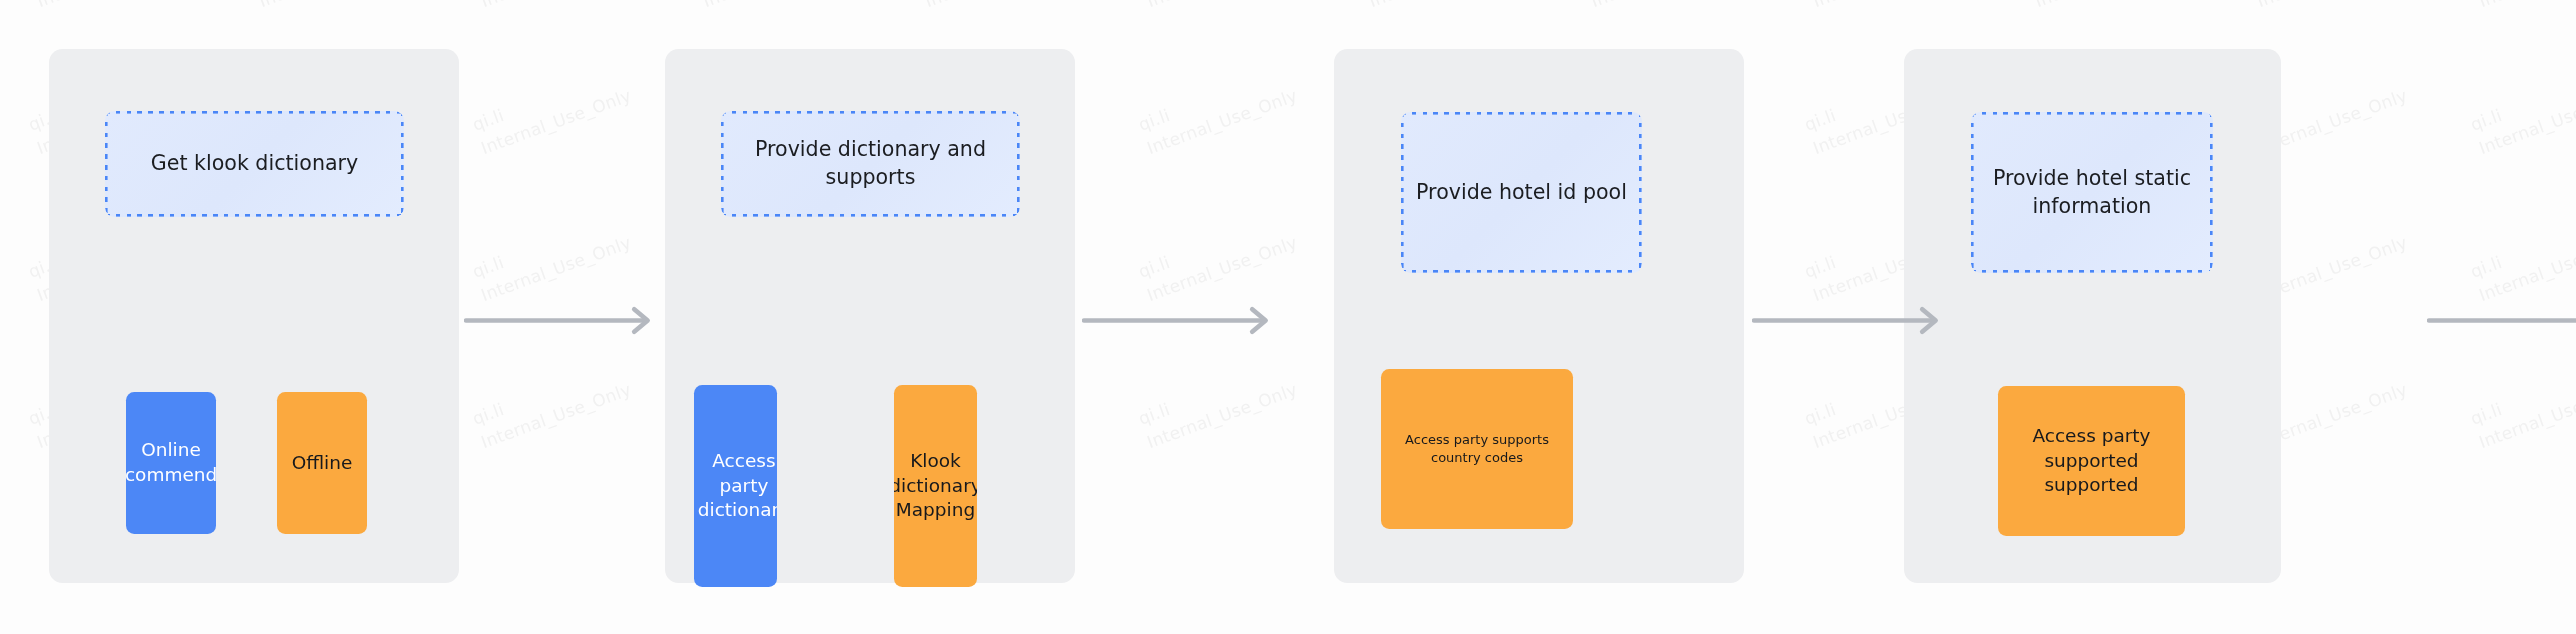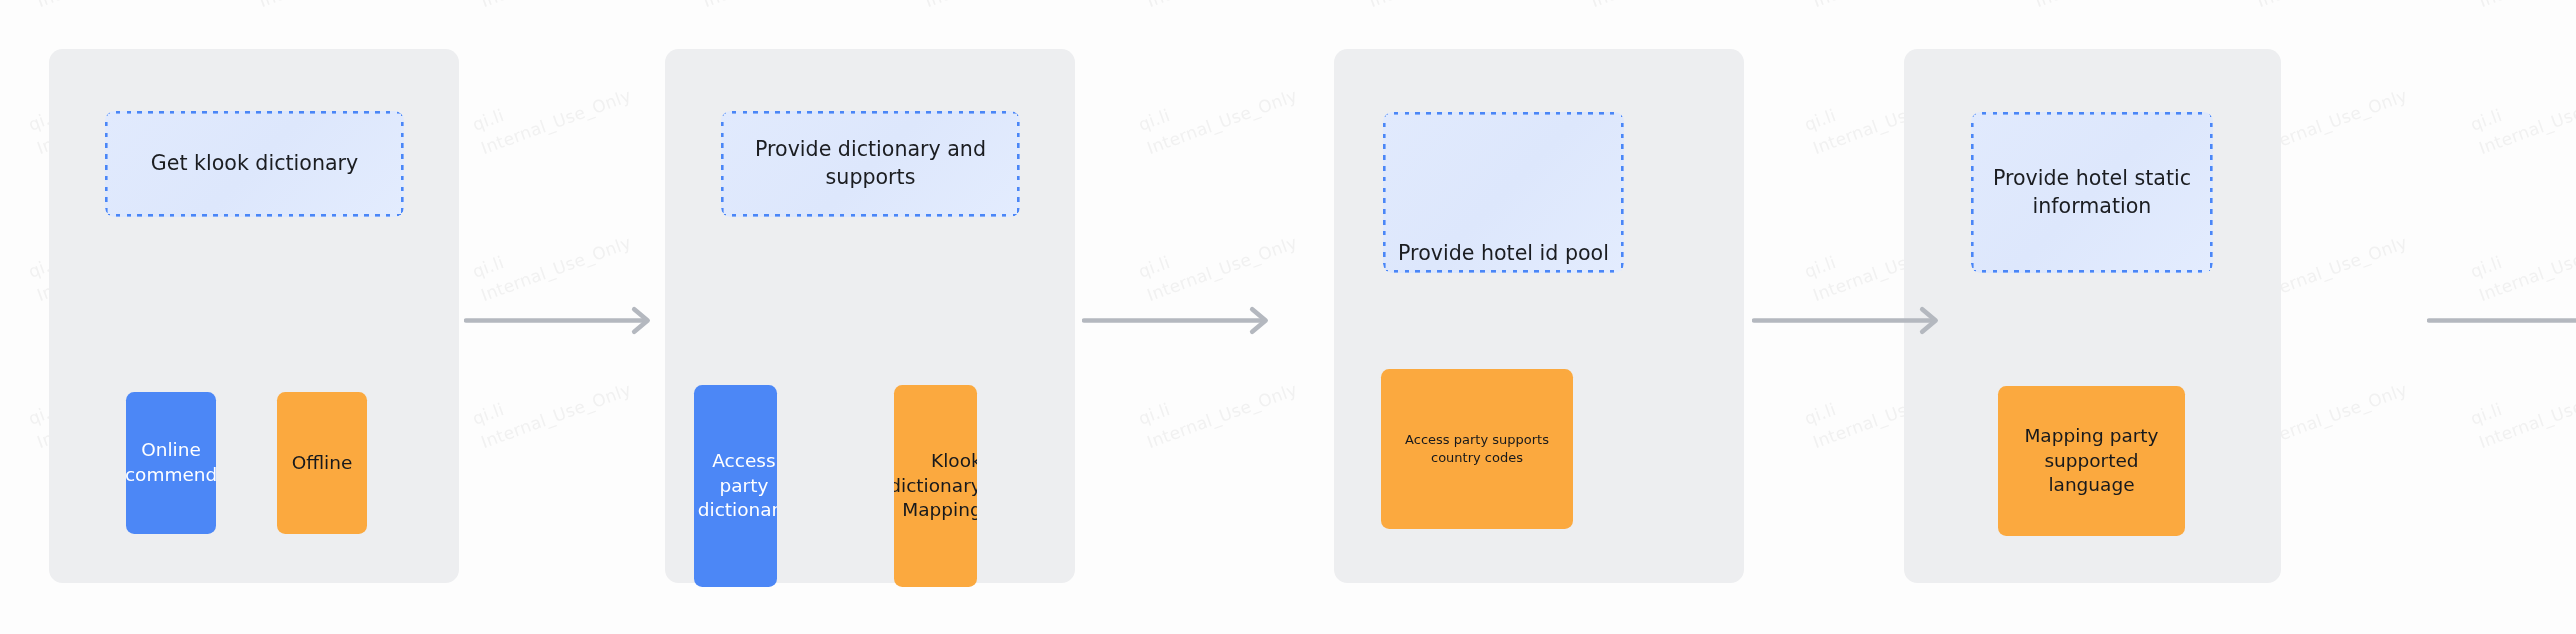--- a/index.html
+++ b/index.html
@@ -422,37 +422,37 @@
     </div>
   </div>
 
   <div class="panel" style="left:665px; width:410px;">
     <div class="titlebox" style="left:56px; top:62px; width:299px; height:106px;">
       <div class="tt">Provide dictionary and supports</div>
     </div>
     <div class="chip blue" style="left:29px; top:336px; width:83px; height:202px; font-size:18.5px;padding-left:20px;">
       <span>Access party dictionary</span>
     </div>
-    <div class="chip orange" style="left:229px; top:336px; width:83px; height:202px; font-size:18.5px;text-align:right;">
+    <div class="chip orange" style="left:229px; top:336px; width:83px; height:202px; font-size:18.5px;">
       <span>Klook dictionary Mapping</span>
     </div>
   </div>
 
   <div class="panel" style="left:1334px; width:410px;">
-    <div class="titlebox" style="left:49px; top:63px; width:241px; height:161px;align-items:flex-end;">
+    <div class="titlebox" style="left:67px; top:63px; width:241px; height:161px;">
       <div class="tt">Provide hotel id pool</div>
     </div>
     <div class="chip orange" style="left:47px; top:320px; width:192px; height:160px; font-size:13px;">
       <span>Access party supports country codes</span>
     </div>
   </div>
 
   <div class="panel" style="left:1904px; width:377px;">
     <div class="titlebox" style="left:67px; top:63px; width:242px; height:161px;">
       <div class="tt">Provide hotel static information</div>
     </div>
     <div class="chip orange" style="left:94px; top:337px; width:187px; height:150px; font-size:18.5px;">
-      <span>Mapping party supported language</span>
+      <span>Access party supported supported</span>
     </div>
   </div>
 
 </div>
 
 
 </body></html>

